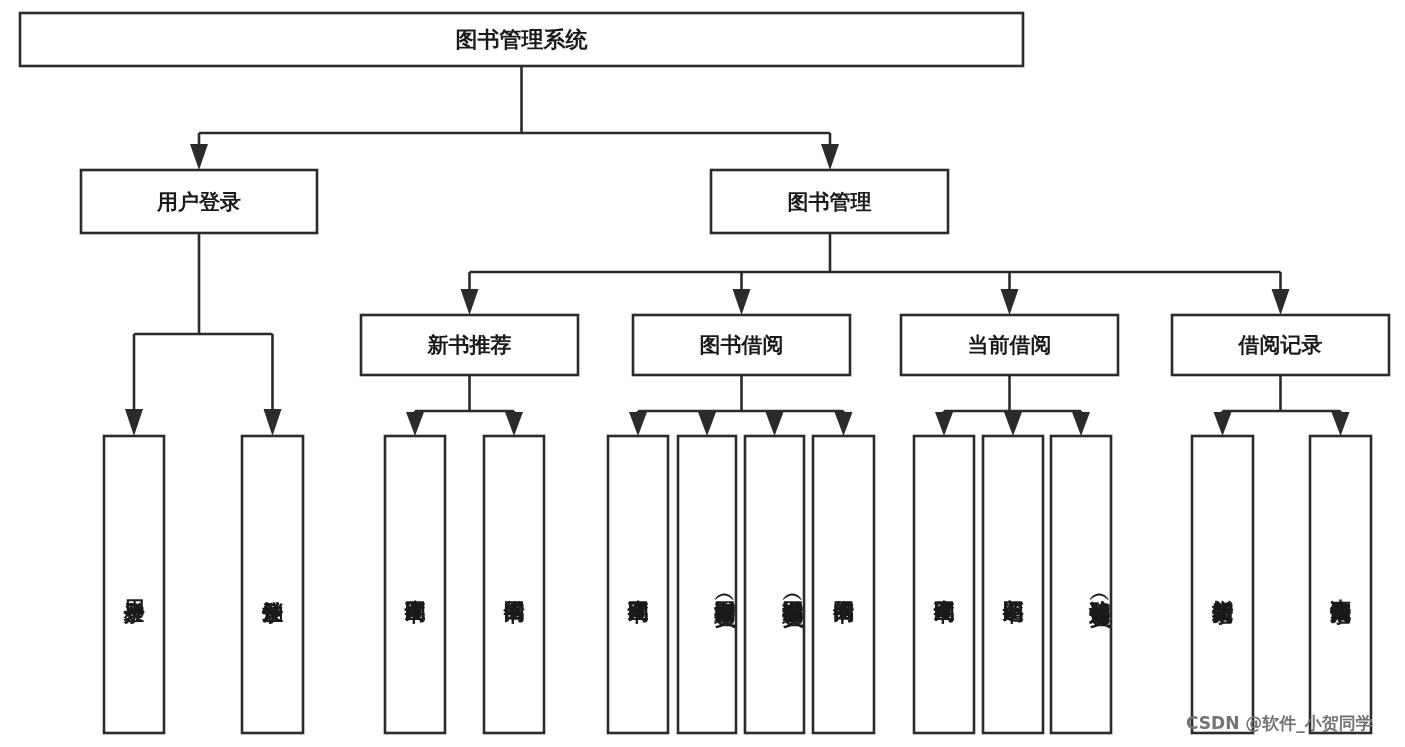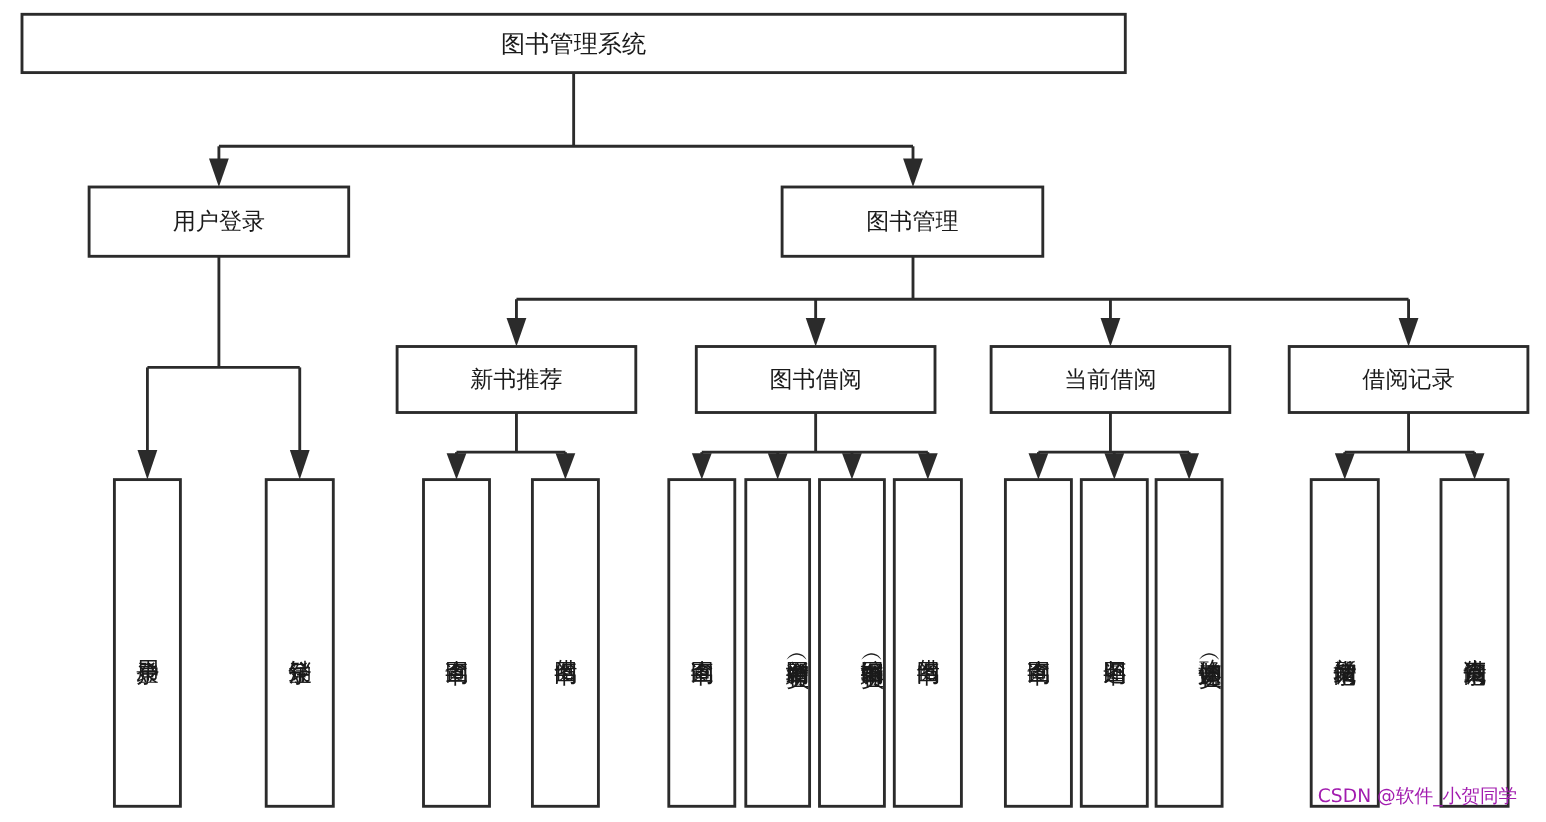--- a/index.html
+++ b/index.html
@@ -11,20 +11,21 @@
     width: 1405px;
     height: 747px;
     overflow: hidden;
     font-family: "DejaVu Sans", "Liberation Sans", sans-serif;
   }
   #diagram-root {
     position: relative;
     width: 1405px;
     height: 747px;
     background: #ffffff;
+    font-weight: bold;
   }
   svg#diagram-svg {
     position: absolute;
     left: 0;
     top: 0;
     width: 1405px;
     height: 747px;
     display: block;
   }
   .node-box {
@@ -68,25 +69,24 @@
     writing-mode: vertical-rl;
     text-orientation: upright;
     letter-spacing: 1px;
     white-space: nowrap;
     pointer-events: none;
   }
   .watermark {
     position: absolute;
     font-family: "DejaVu Sans", "Liberation Sans", sans-serif;
     font-size: 17px;
-    color: #a21caf;
+    color: #737373;
     white-space: nowrap;
     left: 1186px;
     top: 712px;
-    margin-left: 12px;
   }
 </style>
 </head>
 <body>
 
 <div id="diagram-root">
 
   <svg id="diagram-svg" viewBox="0 0 1405 747">
 
     <g>

